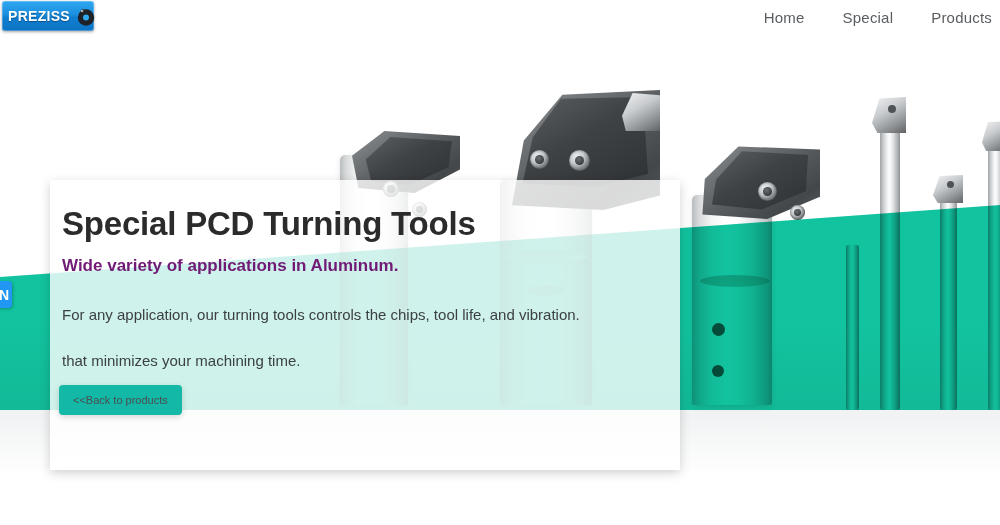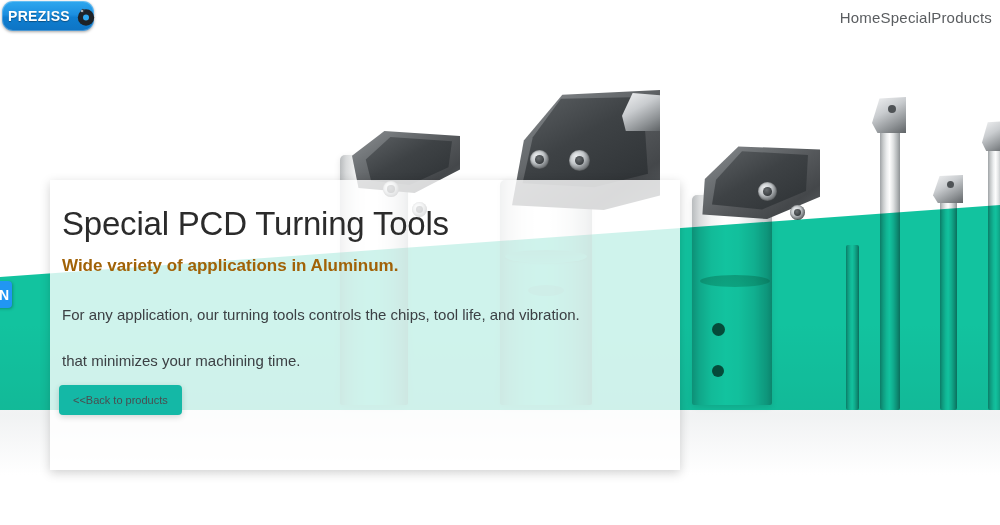--- a/index.html
+++ b/index.html
@@ -75,34 +75,34 @@
     opacity:0.93;
   }
 
   
   #header {
     position:absolute; left:0; top:0; width:1000px; height:35px;
     background:#ffffff; z-index:40;
   }
   #logo {
     position:absolute; left:2px; top:1px; width:92px; height:30px;
-    border-radius:11px;
+    border-radius:3px;
     background:linear-gradient(to bottom,#2fa8ef 0%, #1b8fe0 45%, #0f7ed0 55%, #0e74c4 100%);
     box-shadow:0 1px 3px rgba(0,0,0,0.35), inset 0 0 0 1px rgba(255,255,255,0.25);
     display:flex; align-items:center; padding-left:6px;
   }
   #logo-text {
     color:#ffffff; font-weight:bold; font-size:14px; letter-spacing:0.3px;
     font-family:"Liberation Sans", sans-serif;
     text-shadow:0 1px 1px rgba(0,0,0,0.35);
   }
   #logo-mark { position:relative; width:24px; height:24px; margin-left:2px; }
   nav#mainnav {
     position:absolute; right:8px; top:0; height:35px;
-    display:flex; align-items:center; 
+    display:flex; align-items:center; gap:38px;
   }
   nav#mainnav .nav-link {
     color:#5a5d60; font-size:15px; letter-spacing:0.2px;
     text-decoration:none; font-family:"Liberation Sans", sans-serif;
     white-space:nowrap;
   }
 
   
   #lang-tab {
     position:absolute; left:-12px; top:281px; width:24px; height:27px;
@@ -120,27 +120,27 @@
   
   #card {
     position:absolute; left:50px; top:180px; width:630px; height:290px;
     background:rgba(255,255,255,0.80);
     box-shadow:0 3px 10px rgba(0,0,0,0.18);
     z-index:30;
   }
   #card-inner { position:relative; padding:26px 30px 0 12px; }
 
   #page-title {
-    font-size:33px; font-weight:400; color:#2b2b2b;
+    font-size:33px; font-weight:700; color:#2b2b2b;
     letter-spacing:-0.2px; line-height:1.1;
     font-family:"Liberation Sans", sans-serif;
     white-space:nowrap;
   }
   #page-subtitle {
-    margin-top:14px; font-size:17px; font-weight:bold; color:#a16207;
+    margin-top:14px; font-size:17px; font-weight:bold; color:#701a75;
     font-family:"Liberation Sans", sans-serif;
   }
   #body-copy { margin-top:26px; }
   #body-copy p {
     font-size:15px; color:#3c4044; line-height:26px;
     font-family:"Liberation Sans", sans-serif;
     margin-top:20px;
   }
   #back-btn {
     position:absolute; left:59px; top:385px;

